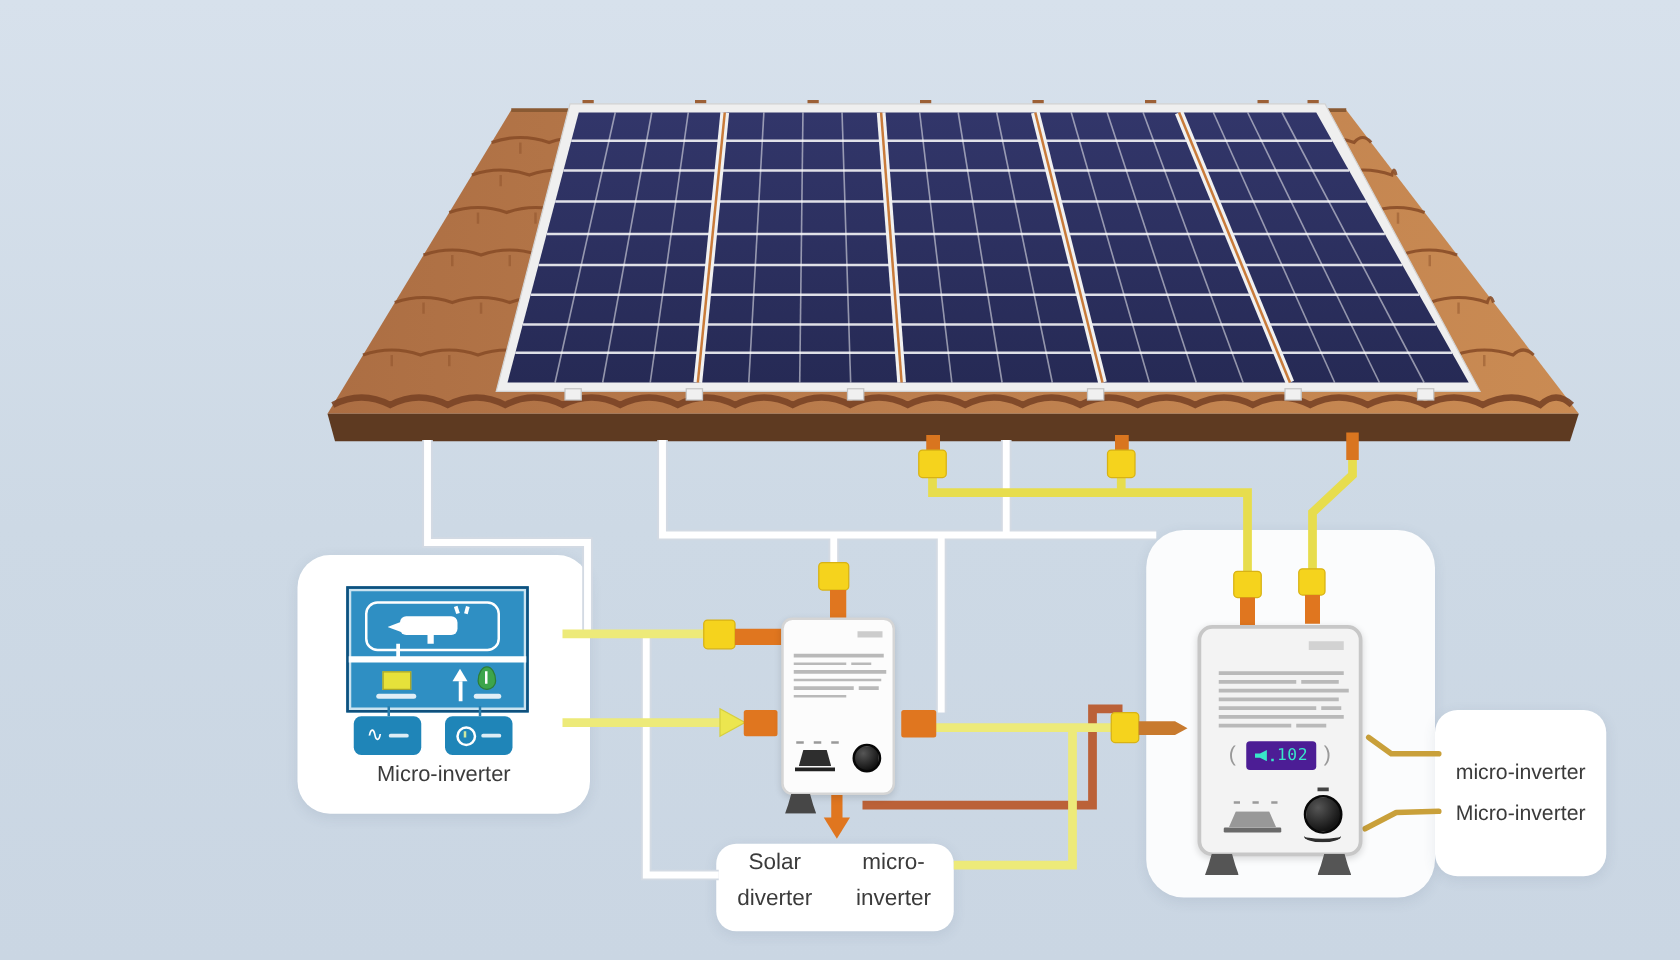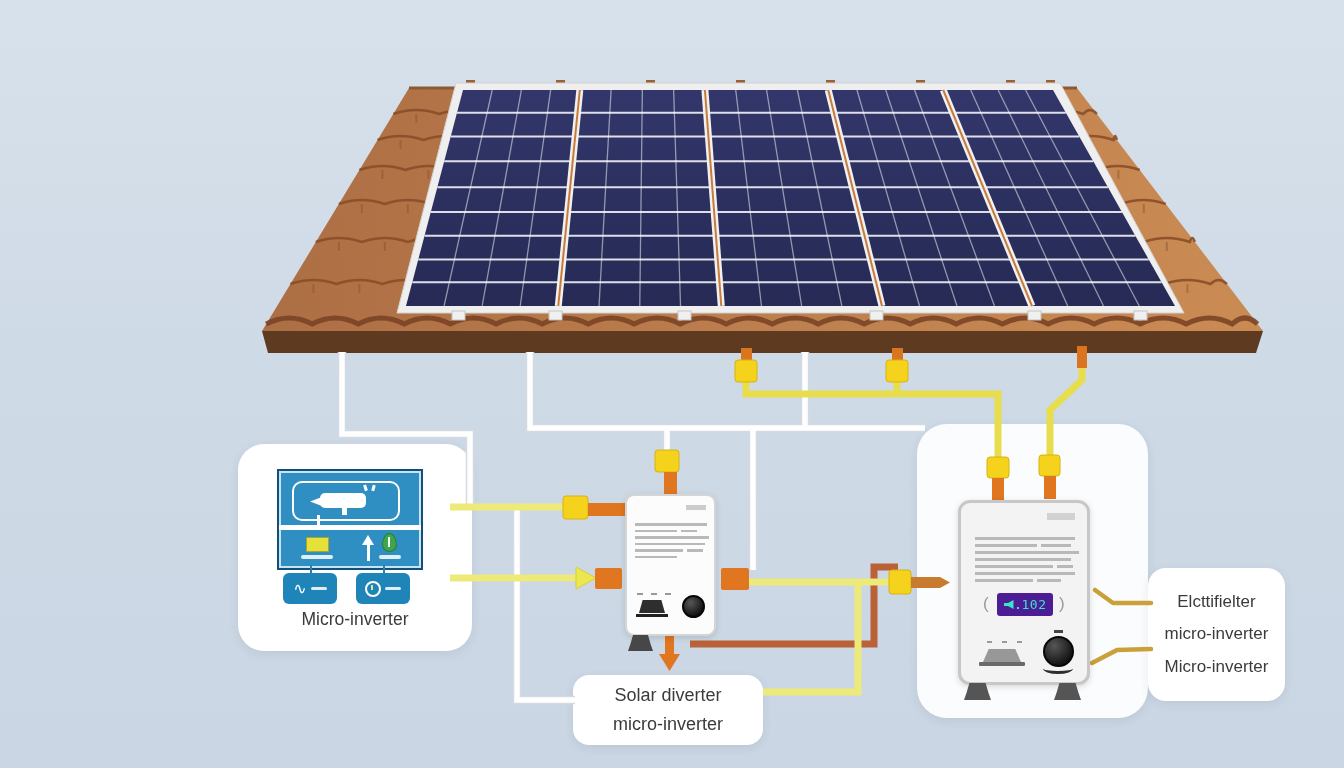--- a/index.html
+++ b/index.html
@@ -65,38 +65,37 @@
   .tick-row i{display:block;width:5px;height:2px;background:#9a9a9a;}
   .switch{position:absolute;left:22px;top:146px;}
   .switch .top{width:38px;height:13px;background:#989898;clip-path:polygon(15% 0,85% 0,100% 100%,0 100%);}
   .switch .base{width:46px;height:4px;background:#6a6a6a;margin-left:-4px;border-radius:1px;}
   .knob-bar{position:absolute;left:93px;top:127px;width:9px;height:3px;background:#444444;}
   .knob-arc{position:absolute;left:82px;top:160px;width:30px;height:8px;border-bottom:3px solid #2e2e2e;border-radius:50%;}
   #foot-r1{left:964px;top:683px;width:27px;height:17px;background:#555555;}
   #foot-r2{left:1054px;top:683px;width:27px;height:17px;background:#555555;}
   
   #label-bottom{left:573px;top:675px;width:190px;height:70px;border-radius:16px;z-index:2;
-    display:flex;flex-direction:column;justify-content:center;text-align:center;font-size:18px;color:#3b3b3b;line-height:29px;}
+    display:flex;justify-content:center;text-align:center;font-size:18px;color:#3b3b3b;line-height:29px;}
   #label-right{left:1148px;top:568px;width:137px;height:133px;border-radius:18px;z-index:2;
     display:flex;flex-direction:column;justify-content:center;text-align:center;font-size:17px;color:#3b3b3b;line-height:32.5px;}
 </style>
 </head>
 <body>
 
 <div id="scene">
 
   <div class="card" id="card-right"></div>
 
   <div class="card" id="label-bottom">
     <div>Solar diverter</div>
     <div>micro-inverter</div>
   </div>
 
   <div class="card" id="label-right">
-    <div>Elcttifielter</div>
     <div>micro-inverter</div>
     <div>Micro-inverter</div>
   </div>
 
   <div class="card" id="card-left">
     <div id="blue-diagram">
       <span class="bd-outline">
         <span class="bd-nozzle"></span>
         <span class="bd-blob"></span>
         <span class="bd-leg"></span>

